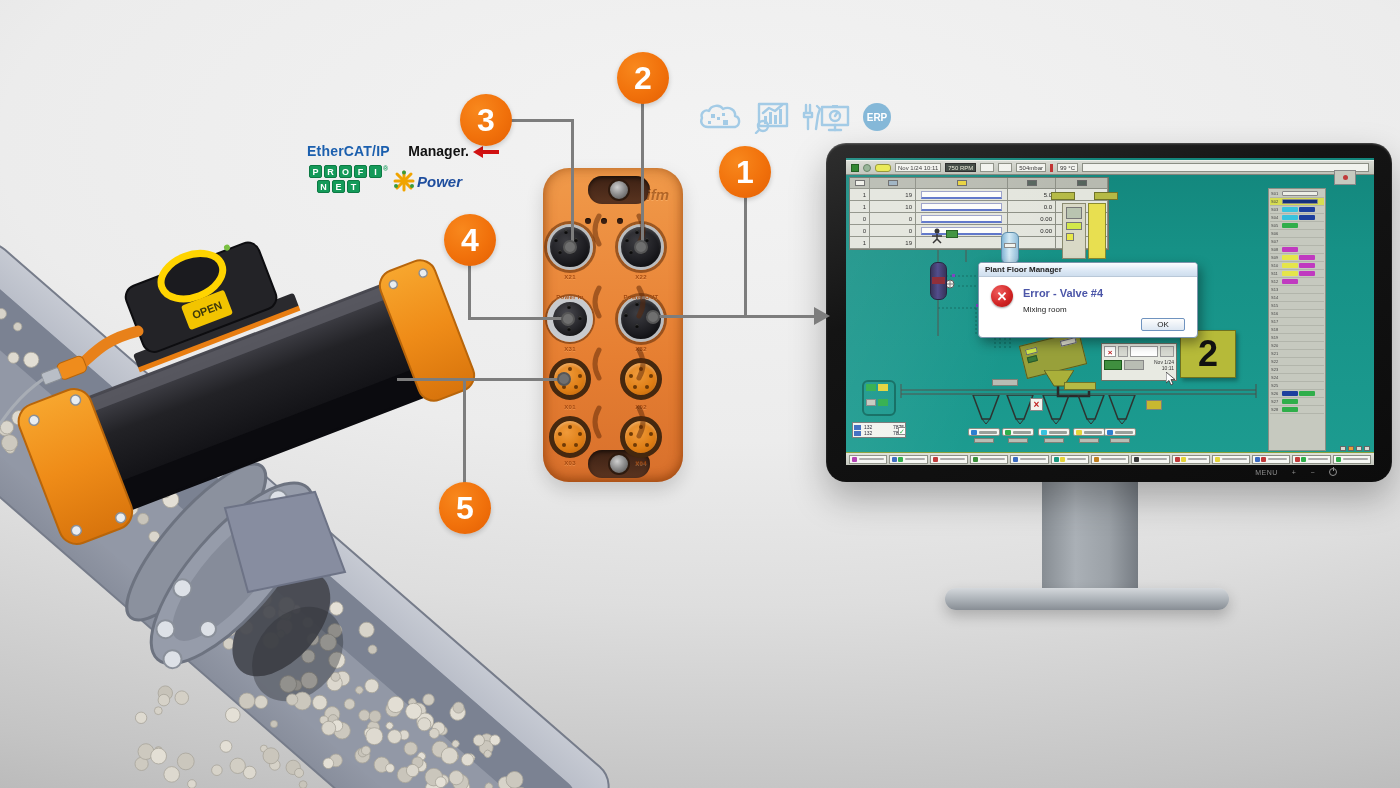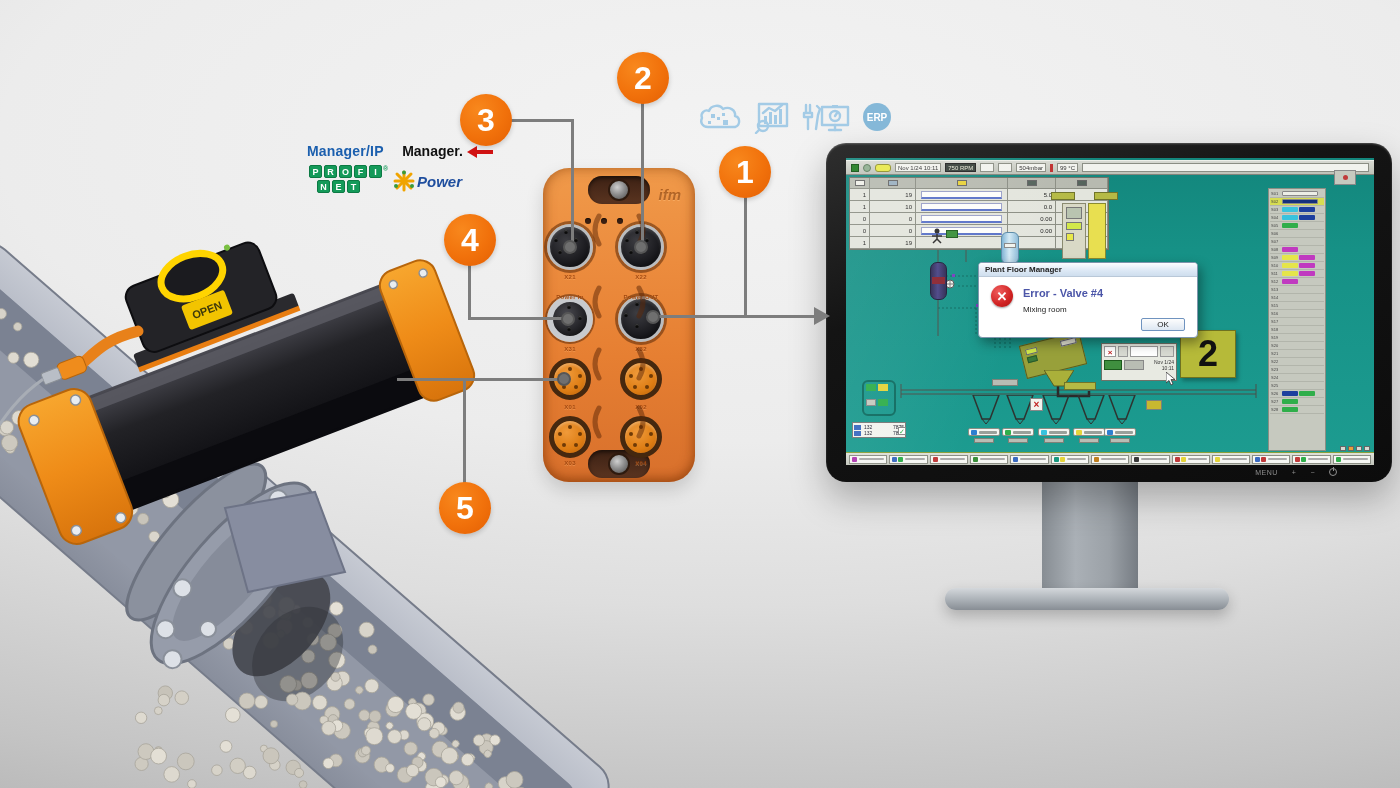--- a/index.html
+++ b/index.html
@@ -24,21 +24,21 @@
   .profi-block{width:13px;height:13px;background:#149a59;border:1px solid #0c7a44;border-radius:2px;
     color:#fff;font-size:9px;font-weight:bold;display:flex;align-items:center;justify-content:center;}
   .profi-reg{font-size:7px;color:#149a59;font-weight:bold;}
   .logo-modbus{font-size:15px;font-weight:bold;font-style:italic;color:#1f4e9e;}
 
   
   .blue-icon{stroke:#a3cbe6;fill:none;stroke-width:2.4;stroke-linecap:round;stroke-linejoin:round;}
   .blue-fill{fill:#a3cbe6;stroke:none;}
 
   
-  .module{position:absolute;left:543px;top:168px;width:152px;height:314px;border-radius:26px;
+  .module{position:absolute;left:543px;top:168px;width:140px;height:314px;border-radius:26px;
     background:linear-gradient(180deg,#f09a4a 0%,#ec8c3e 30%,#e67f32 60%,#d8702c 100%);
     box-shadow:inset 0 0 14px rgba(120,50,5,.45), inset 0 -4px 8px rgba(120,45,0,.35), 0 8px 18px rgba(0,0,0,.15);z-index:10;}
   .mod-recess{position:absolute;left:45px;width:62px;height:28px;border-radius:14px;
     background:linear-gradient(180deg,#3c2114,#5a3420);box-shadow:inset 0 2px 4px rgba(0,0,0,.6);}
   .mod-screw{position:absolute;width:22px;height:22px;border-radius:50%;
     background:radial-gradient(circle at 40% 35%, #cfcfcf 0%, #8f8f8f 45%, #4a4a4a 100%);border:2px solid #2e1a0e;}
   .mod-brand{position:absolute;right:14px;top:18px;font-size:15px;font-weight:bold;font-style:italic;
     color:rgba(120,50,0,.55);text-shadow:0 1px 0 rgba(255,190,120,.5);}
   .led{position:absolute;width:6px;height:6px;border-radius:50%;background:#3a1f12;box-shadow:inset 0 1px 1px rgba(0,0,0,.7);}
   .conn{position:absolute;border-radius:50%;transform:translate(-50%,-50%);}
@@ -401,21 +401,21 @@
         <text x="235" y="61" font-size="11" font-weight="bold" fill="#3f3a0a" text-anchor="middle">OPEN</text>
         <path d="M163,52 C130,48 116,56 100,62" stroke="#e8811a" stroke-width="11" fill="none" stroke-linecap="round"></path>
         <rect x="74" y="54" width="28" height="17" rx="5" fill="#ef8c1c" stroke="#b8650a"></rect>
         <rect x="57" y="57" width="18" height="12" rx="2" fill="#b9bec6" stroke="#8a8f96"></rect>
         <path d="M57,63 C28,70 8,84 -12,98" stroke="#a8adb5" stroke-width="3" fill="none"></path>
       </g>
     </g>
   </svg>
 
   <div class="abs" style="left:307px;top:142px;z-index:15">
-    <span class="logo-enip">Manager/IP</span>
+    <span class="logo-enip">EtherCAT/IP</span>
     <span class="logo-ecat" style="margin-left:14px">Manager.</span>
     <svg width="26" height="12" style="vertical-align:middle">
       <polygon points="10,0 0,6 10,12" fill="#d11212"></polygon>
         <rect x="8" y="4" width="18" height="4" fill="#d11212"></rect>
     </svg>
   </div>
   <div class="abs" style="left:309px;top:165px;z-index:15">
     <div style="display:flex;align-items:flex-start;gap:1px">
       <div class="profi-row" id="profiRow1">
           <div class="profi-block">P</div>

